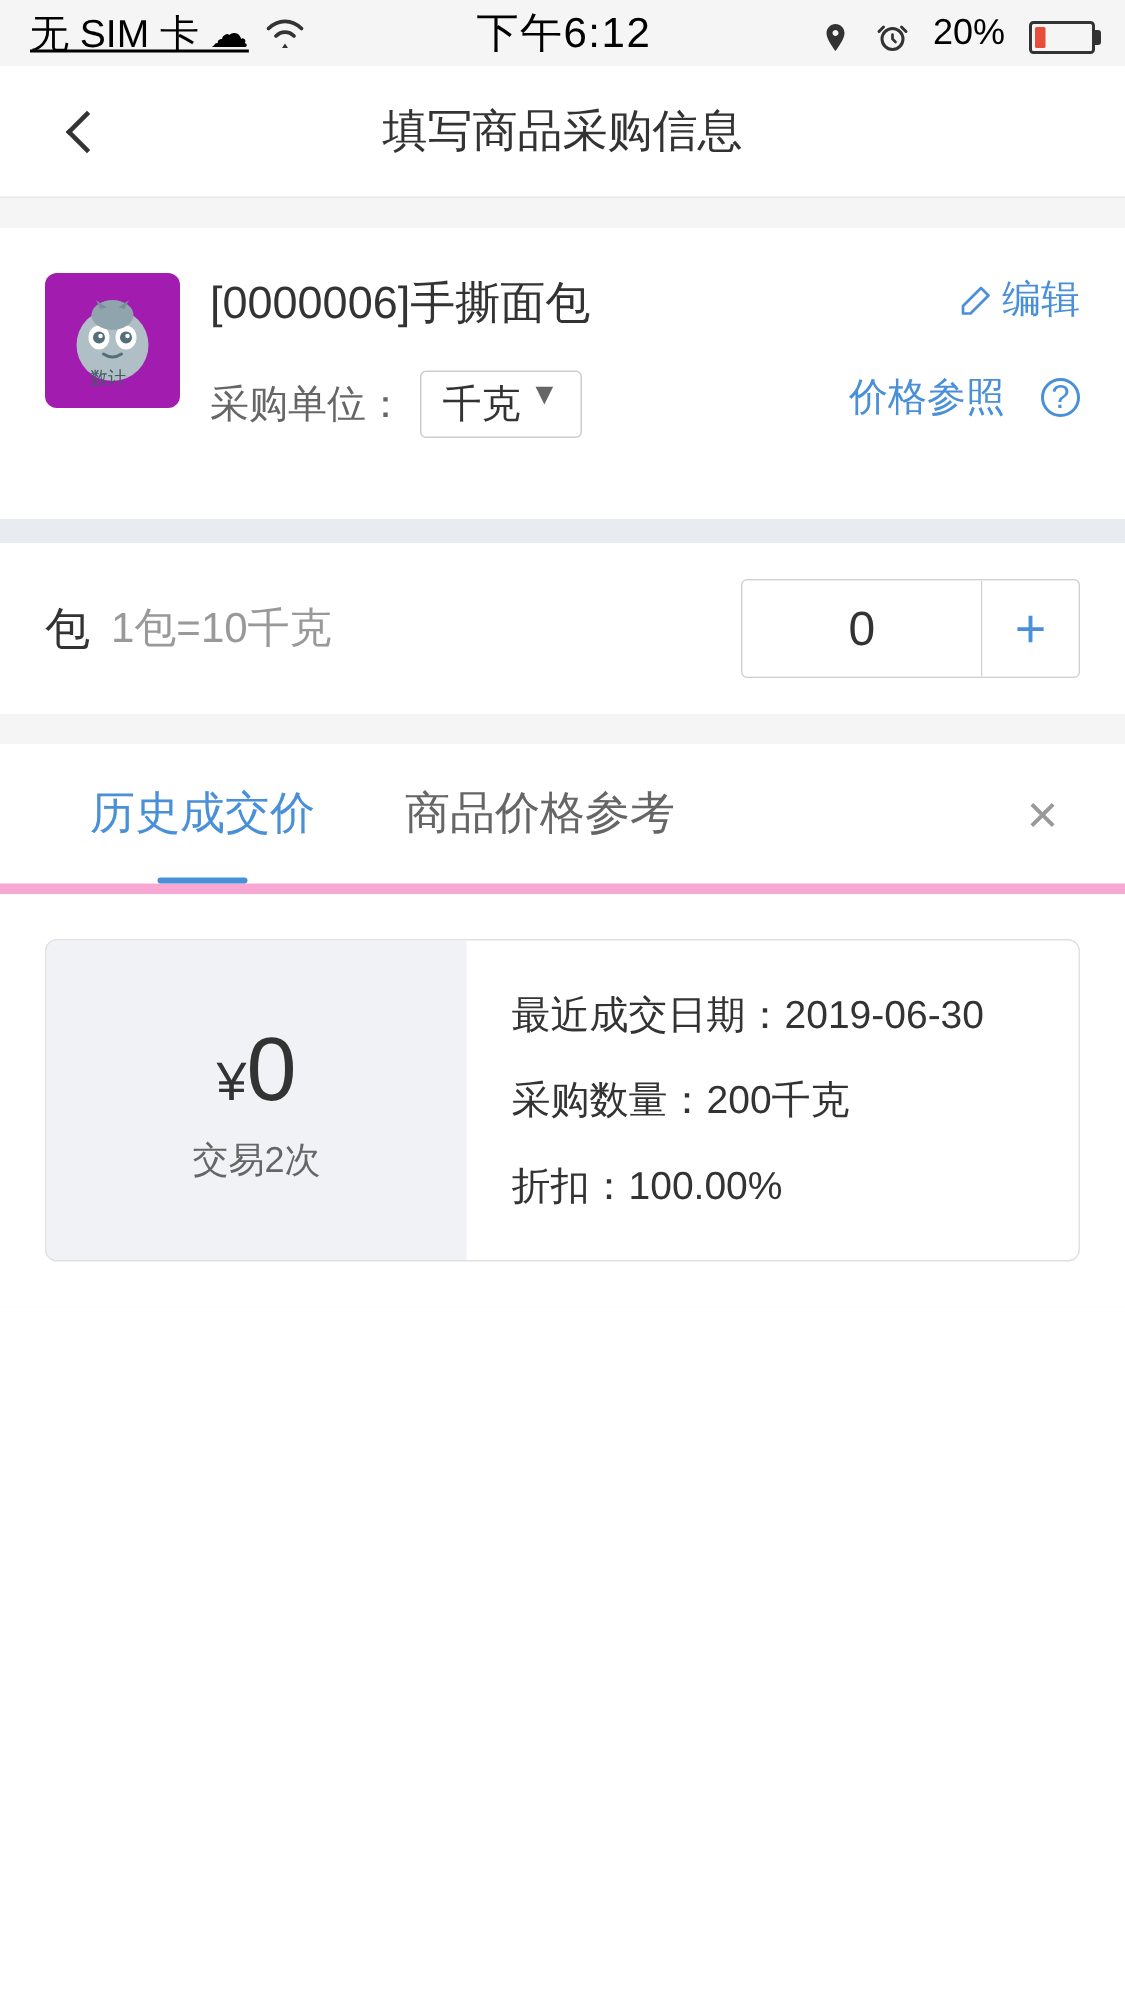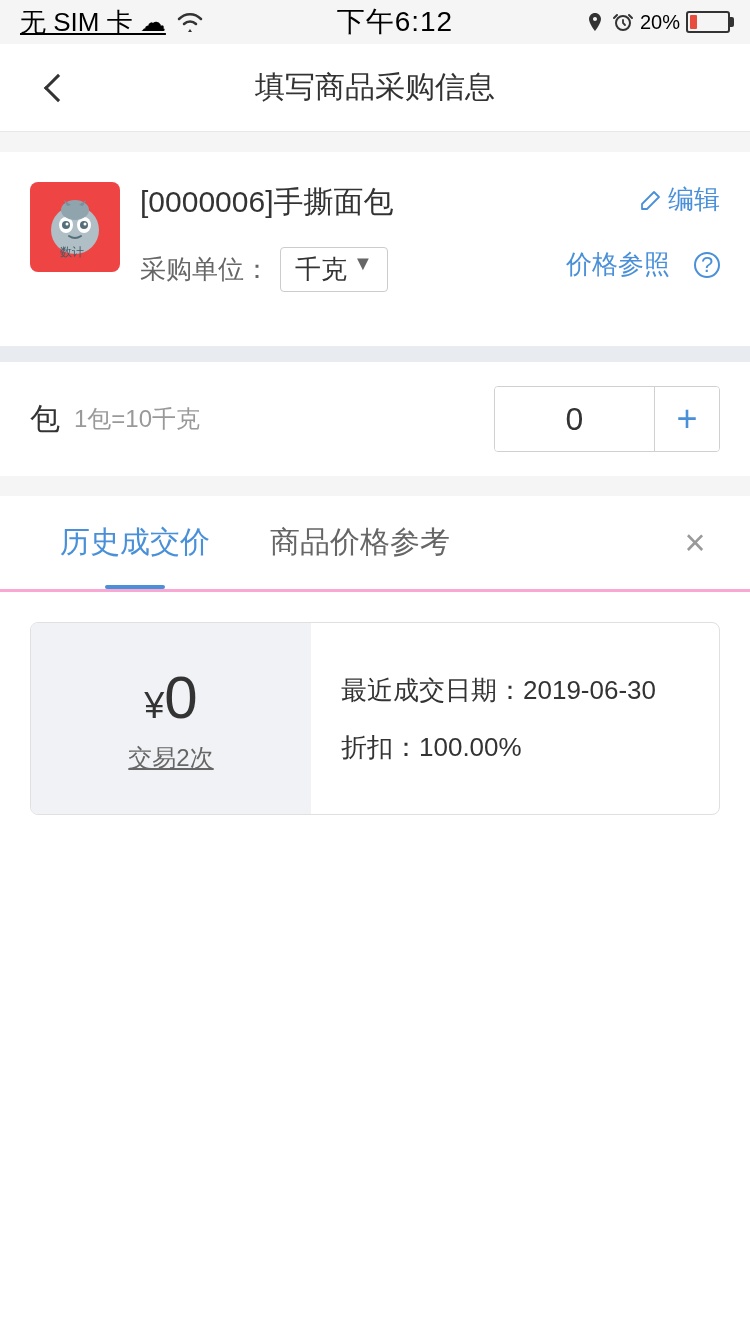--- a/index.html
+++ b/index.html
@@ -31,23 +31,23 @@
       font-weight: 500;
       text-decoration: underline;
     }
     .status-center {
       font-size: 28px;
       font-weight: 500;
       letter-spacing: 1px;
     }
     .status-right {
       display: flex;
-      align-items: flex-start;
-      gap: 6px;
-      font-size: 20px;
+      align-items: flex-end;
+      gap: 16px;
+      font-size: 24px;
     }
     .battery-block {
       display: flex;
       align-items: center;
       gap: 4px;
     }
     .battery-icon {
       width: 44px;
       height: 22px;
       border: 2px solid #333;
@@ -124,21 +124,21 @@
       margin-bottom: 24px;
     }
     .product-left {
       display: flex;
       align-items: flex-start;
       gap: 20px;
     }
     .product-thumbnail {
       width: 90px;
       height: 90px;
-      background: #ef4444;
+      background: #a21caf;
       border-radius: 8px;
       display: flex;
       align-items: center;
       justify-content: center;
       overflow: hidden;
       flex-shrink: 0;
     }
     .owl-logo {
       width: 70px;
       height: 70px;
@@ -217,21 +217,21 @@
       display: flex;
       align-items: center;
       gap: 14px;
     }
     .unit-badge {
       font-size: 30px;
       color: #333;
       font-weight: 500;
     }
     .unit-equiv {
-      font-size: 24px;
+      font-size: 28px;
       color: #999;
     }
     .quantity-control {
       display: flex;
       align-items: center;
       border: 1px solid #d0d0d0;
       border-radius: 4px;
       overflow: hidden;
     }
     .qty-input {
@@ -259,21 +259,21 @@
     }
 
     
     .tabs-section {
       background: #fff;
       margin-top: 20px;
     }
     .tabs-header {
       display: flex;
       align-items: center;
-      border-bottom: 3px solid #f9a8d4;
+      border-bottom: 7px solid #f9a8d4;
       padding: 0 30px;
       position: relative;
     }
     .tab-item {
       padding: 26px 30px;
       font-size: 30px;
       color: #666;
       cursor: pointer;
       position: relative;
     }
@@ -329,21 +329,20 @@
       color: #333;
     }
     .price-currency {
       font-size: 36px;
       font-weight: 400;
     }
     .trade-count {
       font-size: 24px;
       color: #666;
       margin-top: 10px;
-      text-decoration: underline;
     }
     .price-right-panel {
       flex: 1;
       padding: 30px 30px;
       display: flex;
       flex-direction: column;
       justify-content: center;
       gap: 18px;
     }
     .detail-row {
@@ -476,20 +475,23 @@
         <div class="price-value">
           <span class="price-currency">¥</span><span>0</span>
         </div>
         <div class="trade-count">交易2次</div>
       </div>
       <div class="price-right-panel">
         <div class="detail-row">
           <span>最近成交日期：</span><span>2019-06-30</span>
         </div>
         <div class="detail-row">
+          <span>采购数量：</span><span>200千克</span>
+        </div>
+        <div class="detail-row">
           <span>折扣：</span><span>100.00%</span>
         </div>
       </div>
     </div>
   </div>
 </div>
 
 <div class="page-bg"></div>
 
 </body></html>

